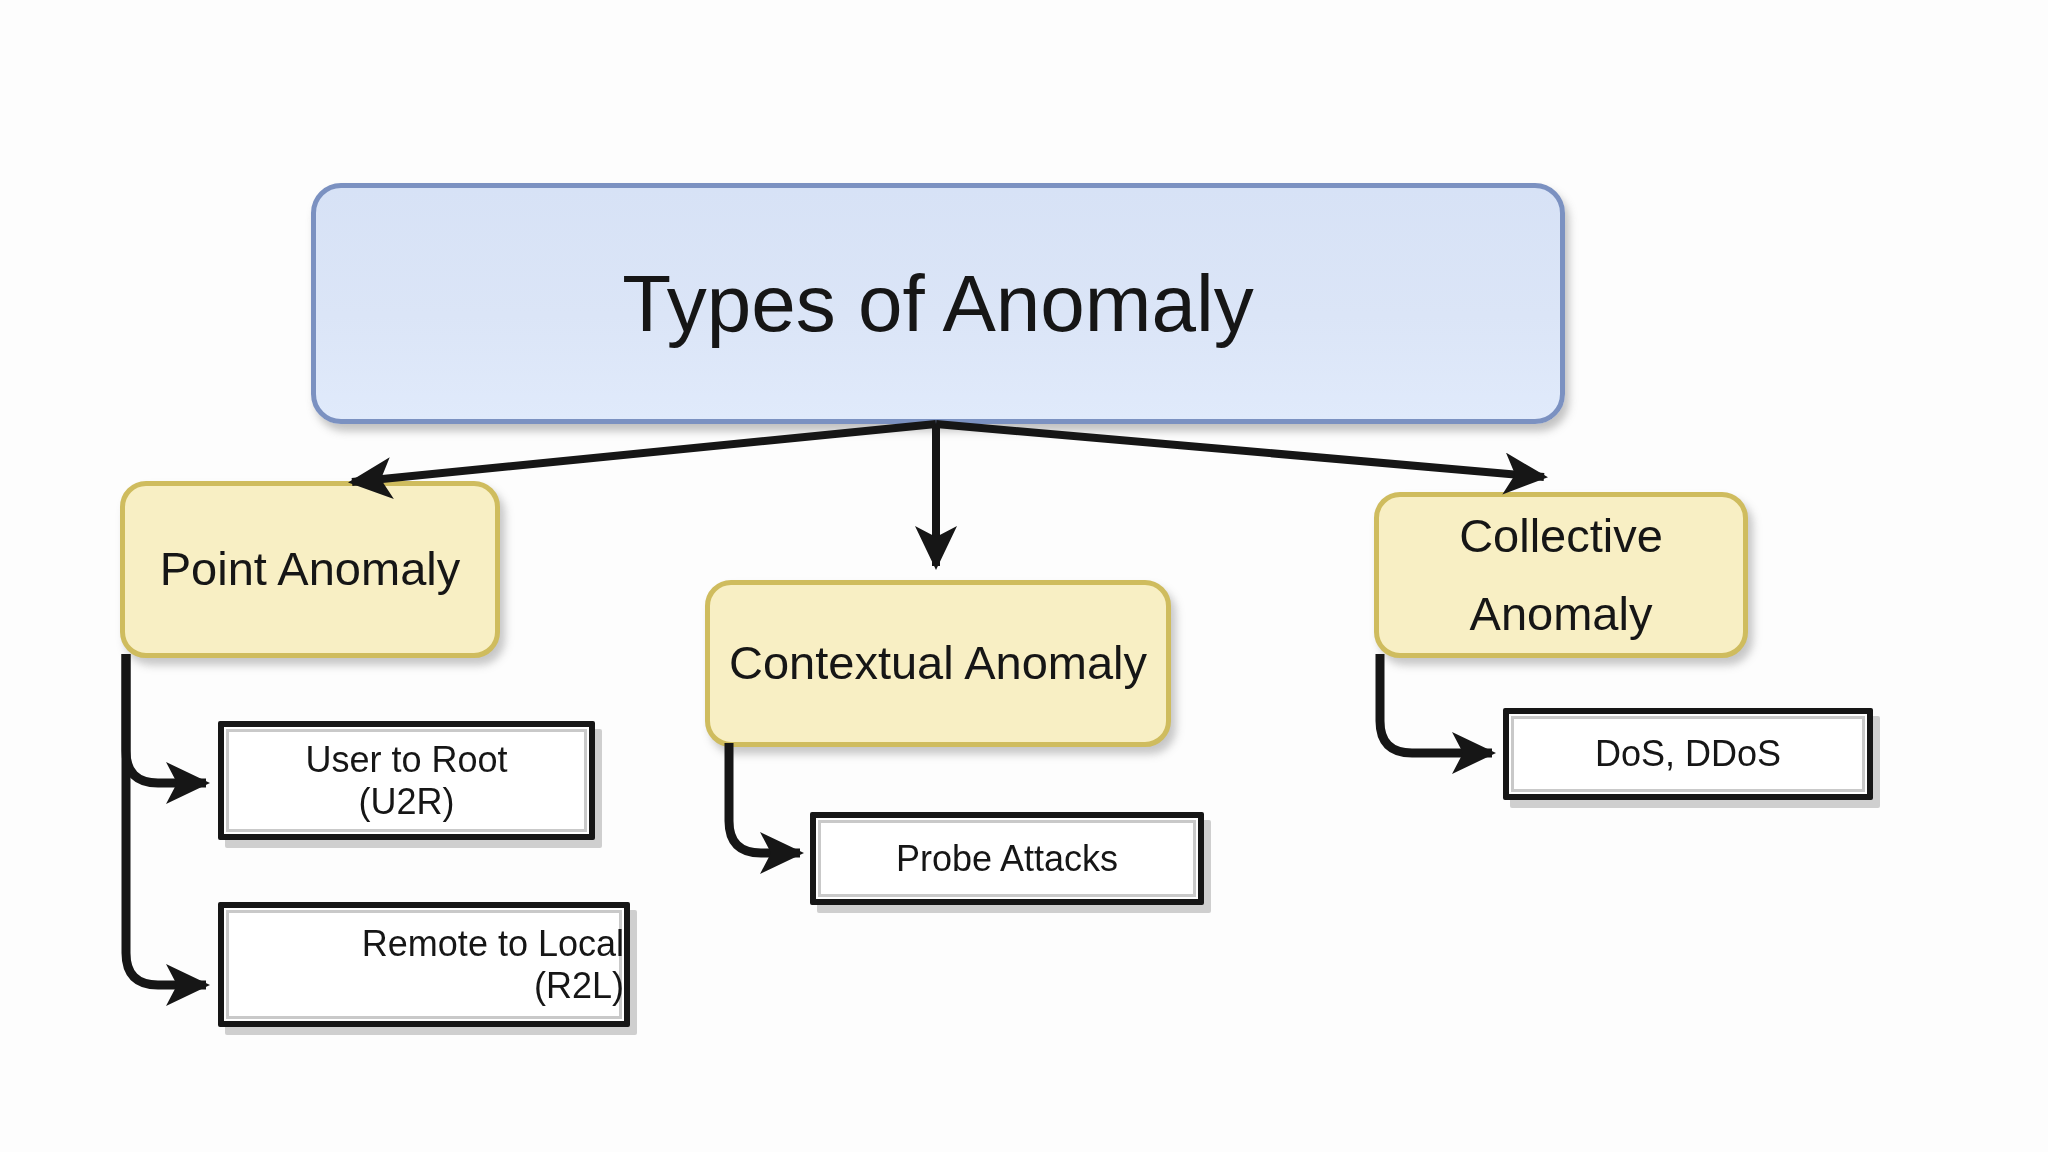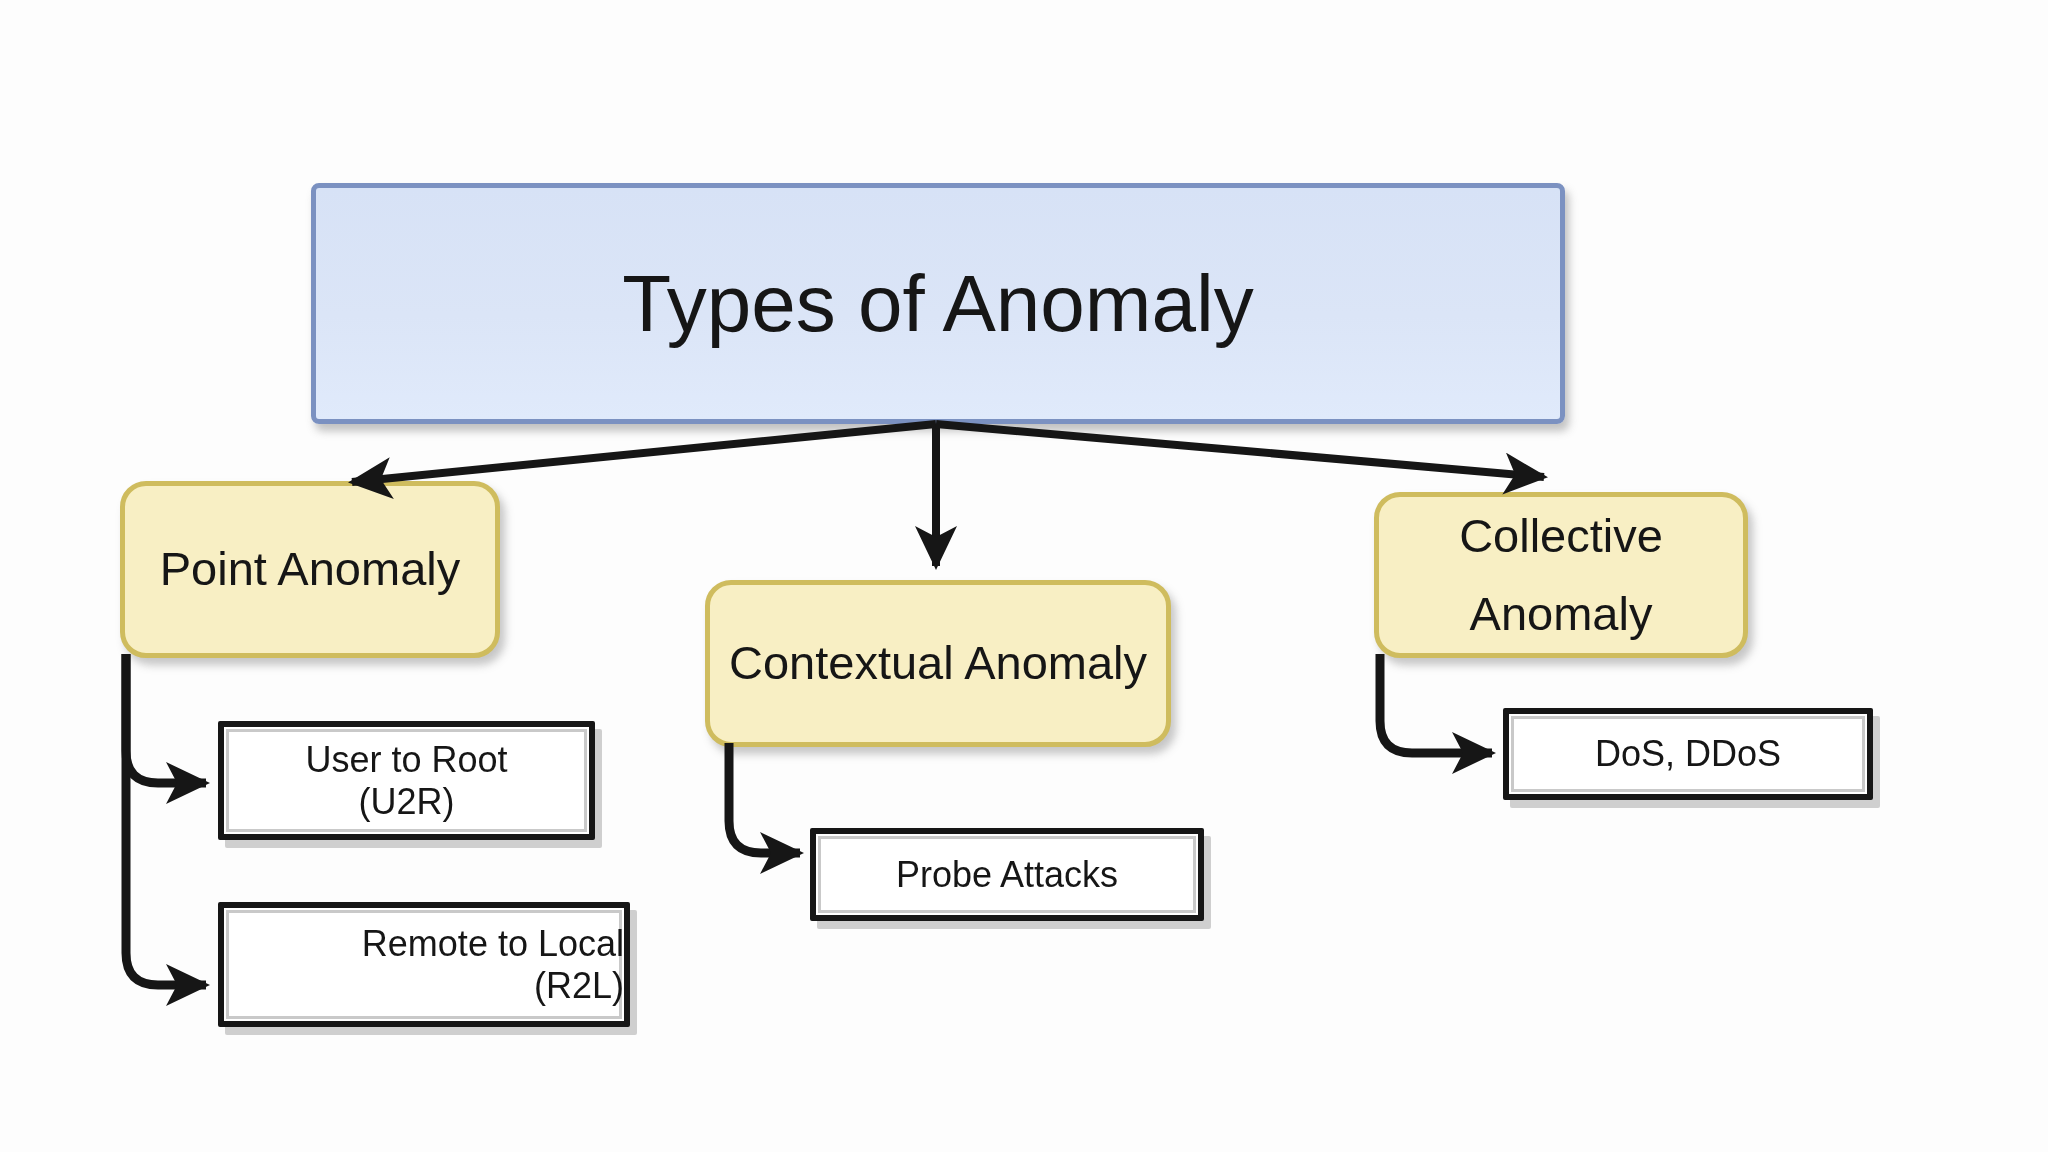--- a/index.html
+++ b/index.html
@@ -22,21 +22,21 @@
     flex-direction: column;
     align-items: center;
     justify-content: center;
     text-align: center;
     box-sizing: border-box;
     line-height: 1.15;
   }
   .node-root {
     background: linear-gradient(180deg, #d7e2f6 0%, var(--root-fill, #dbe5f7) 55%, #e0eafb 100%);
     border: 5px solid var(--root-border, #7b91c1);
-    border-radius: 8px;
+    border-radius: 30px;
     font-size: 80px;
     box-shadow: 4px 7px 9px rgba(120, 120, 120, 0.45);
   }
   .node-category {
     background: var(--category-fill, #f8efc4);
     border: 5px solid var(--category-border, #cfbc5e);
     border-radius: 26px;
     font-size: 47px;
     box-shadow: 5px 7px 9px rgba(130, 130, 130, 0.45);
   }
@@ -91,21 +91,21 @@
   <div class="node node-leaf" style="left:218px; top:721px; width:377px; height:119px;">
     <span>User to Root</span>
     <span>(U2R)</span>
   </div>
 
   <div class="node node-leaf" style="left:218px; top:902px; width:412px; height:125px;align-items:flex-end;">
     <span>Remote to Local</span>
     <span>(R2L)</span>
   </div>
 
-  <div class="node node-leaf" style="left:810px; top:812px; width:394px; height:93px;margin-top:16px;">
+  <div class="node node-leaf" style="left:810px; top:812px; width:394px; height:93px;">
     <span>Probe Attacks</span>
   </div>
 
   <div class="node node-leaf" style="left:1503px; top:708px; width:370px; height:92px;">
     <span>DoS, DDoS</span>
   </div>
 
   <svg class="connector-layer" viewBox="0 0 2048 1152">
     <defs>
       <marker id="ah" markerUnits="userSpaceOnUse" markerWidth="50" markerHeight="44" refX="40" refY="21" orient="auto">

